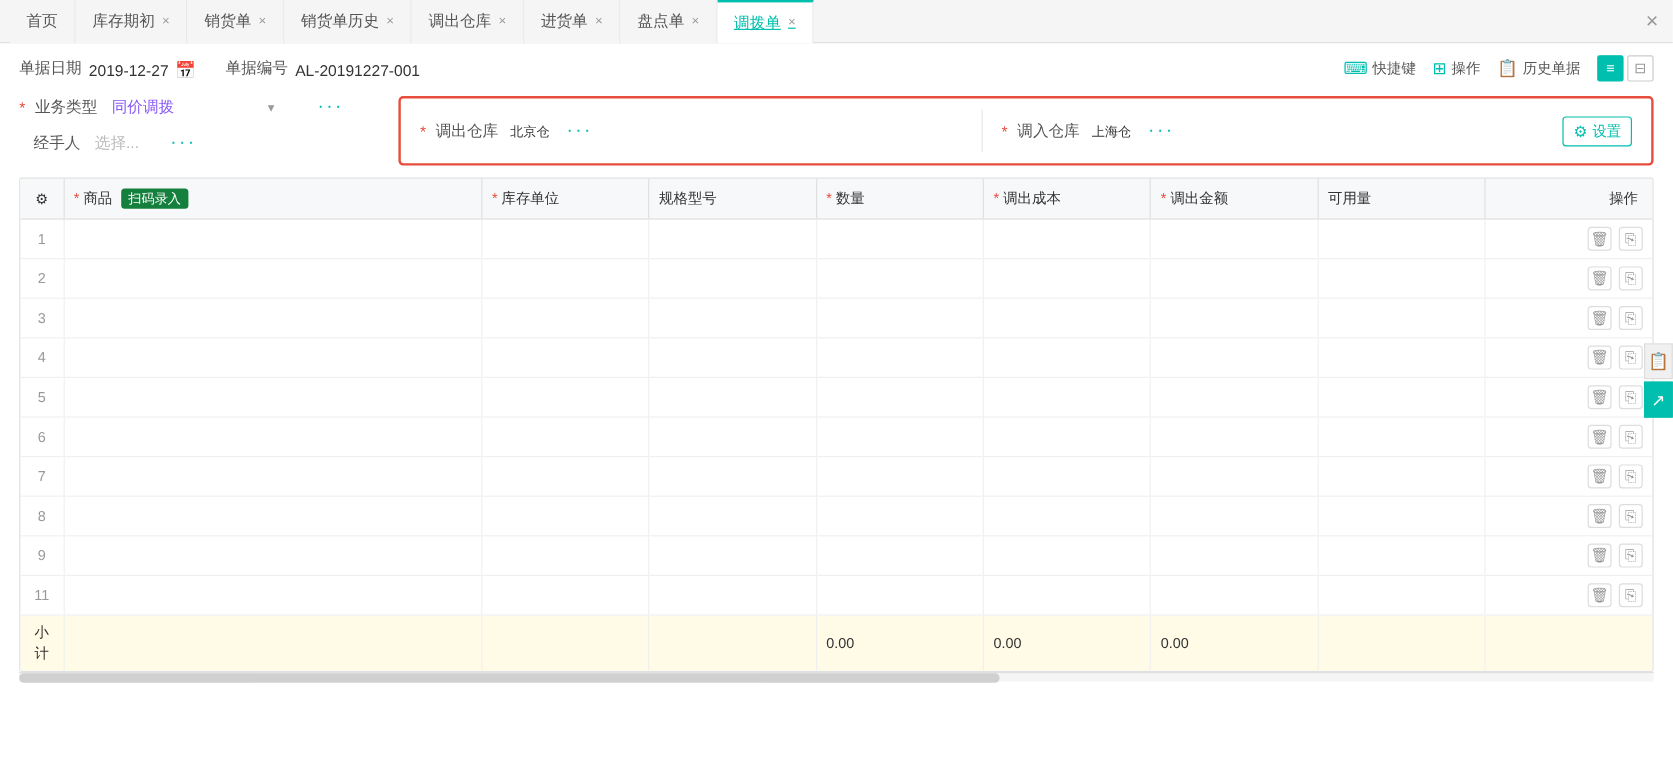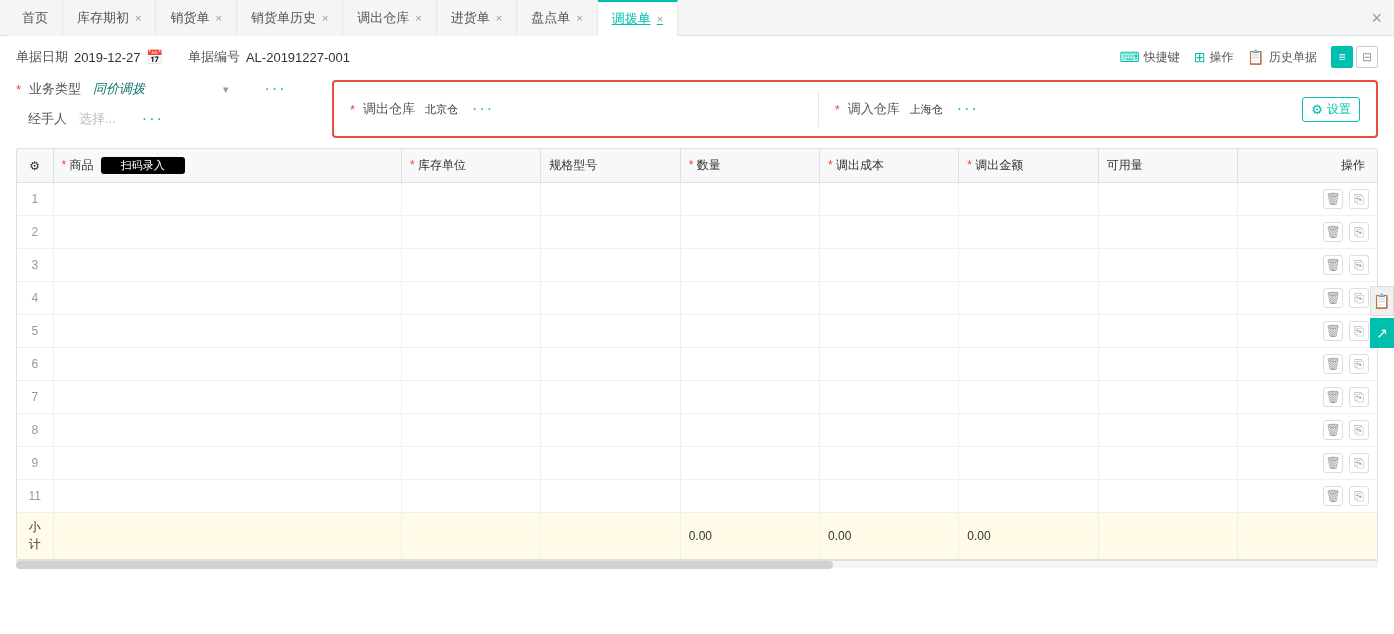--- a/index.html
+++ b/index.html
@@ -18,39 +18,39 @@
     .tab-item:first-child { border-right: 1px solid #e8e8e8; }
     .tab-item.active { background: #fff; color: #00bfae; border-top: 2px solid #00bfae; font-weight: 500; text-decoration: underline; }
     .tab-item .close-icon { margin-left: 6px; font-size: 11px; color: #999; cursor: pointer; }
     .tab-close-btn {
       position: absolute; right: 8px; top: 50%; transform: translateY(-50%);
       font-size: 18px; color: #999; cursor: pointer; padding: 4px;
     }
 
     
     .main-content { padding: 10px 16px; background: #fff; }
-    .header-field { display: flex; align-items: center; gap: 6px; }
+    .header-field { display: flex; align-items: flex-end; gap: 6px; }
     .header-label { font-size: 13px; color: #555; }
     .header-value { font-size: 13px; color: #333; font-weight: 500; }
     .calendar-icon { color: #00bfae; cursor: pointer; font-size: 14px; }
 
     
     .right-toolbar {
       margin-left: auto; display: flex; align-items: center; gap: 14px;
     }
     .toolbar-btn {
       display: flex; align-items: center; gap: 4px; color: #555; cursor: pointer; font-size: 12px;
     }
     .toolbar-btn .icon { font-size: 14px; color: #00bfae; }
 
     .field-row { display: flex; align-items: center; gap: 6px; }
     .required-star { color: #e74c3c; font-size: 13px; margin-right: 2px; }
     .field-label { color: #555; font-size: 13px; }
     .field-value { color: #333; font-size: 11px; }
-    .select-value { color: #0f766e; font-size: 13px; cursor: pointer; font-style: italic; }
+    .select-value { color: #8b5cf6; font-size: 13px; cursor: pointer; }
     .dropdown-arrow { color: #999; font-size: 11px; margin-left: 4px; cursor: pointer; }
     .gear-btn {
       margin-left: auto; display: flex; align-items: center; gap: 4px;
       border: 1px solid #00bfae; border-radius: 3px; padding: 3px 8px;
       color: #00bfae; font-size: 12px; cursor: pointer; background: #fff;
     }
 
     
     .table-container { border: 1px solid #e0e0e0; border-radius: 2px; overflow-x: auto; }
     table { width: 100%; border-collapse: collapse; font-size: 13px; }
@@ -76,21 +76,21 @@
     .action-cell { display: flex; align-items: center; gap: 6px; justify-content: flex-end; }
     .action-icon {
       width: 20px; height: 20px; border: 1px solid #ddd; border-radius: 3px;
       display: flex; align-items: center; justify-content: center; cursor: pointer;
       font-size: 12px; color: #999; background: #fff;
     }
 
     
     .th-settings { text-align: center; width: 40px; }
     .th-scan-btn {
-      background: #000000; color: #fff; border-radius: 3px; padding: 1px 20px;
+      background: #15803d; color: #fff; border-radius: 3px; padding: 1px 6px;
       font-size: 11px; display: inline-block; cursor: pointer; margin-left: 4px; text-align: right;
     }
 
     
     .side-btns {
       position: fixed; right: 0; top: 50%; transform: translateY(-50%);
       display: flex; flex-direction: column; gap: 2px; z-index: 100;
     }
     .side-btn {
       width: 24px; background: #f0f0f0; border: 1px solid #ddd;

